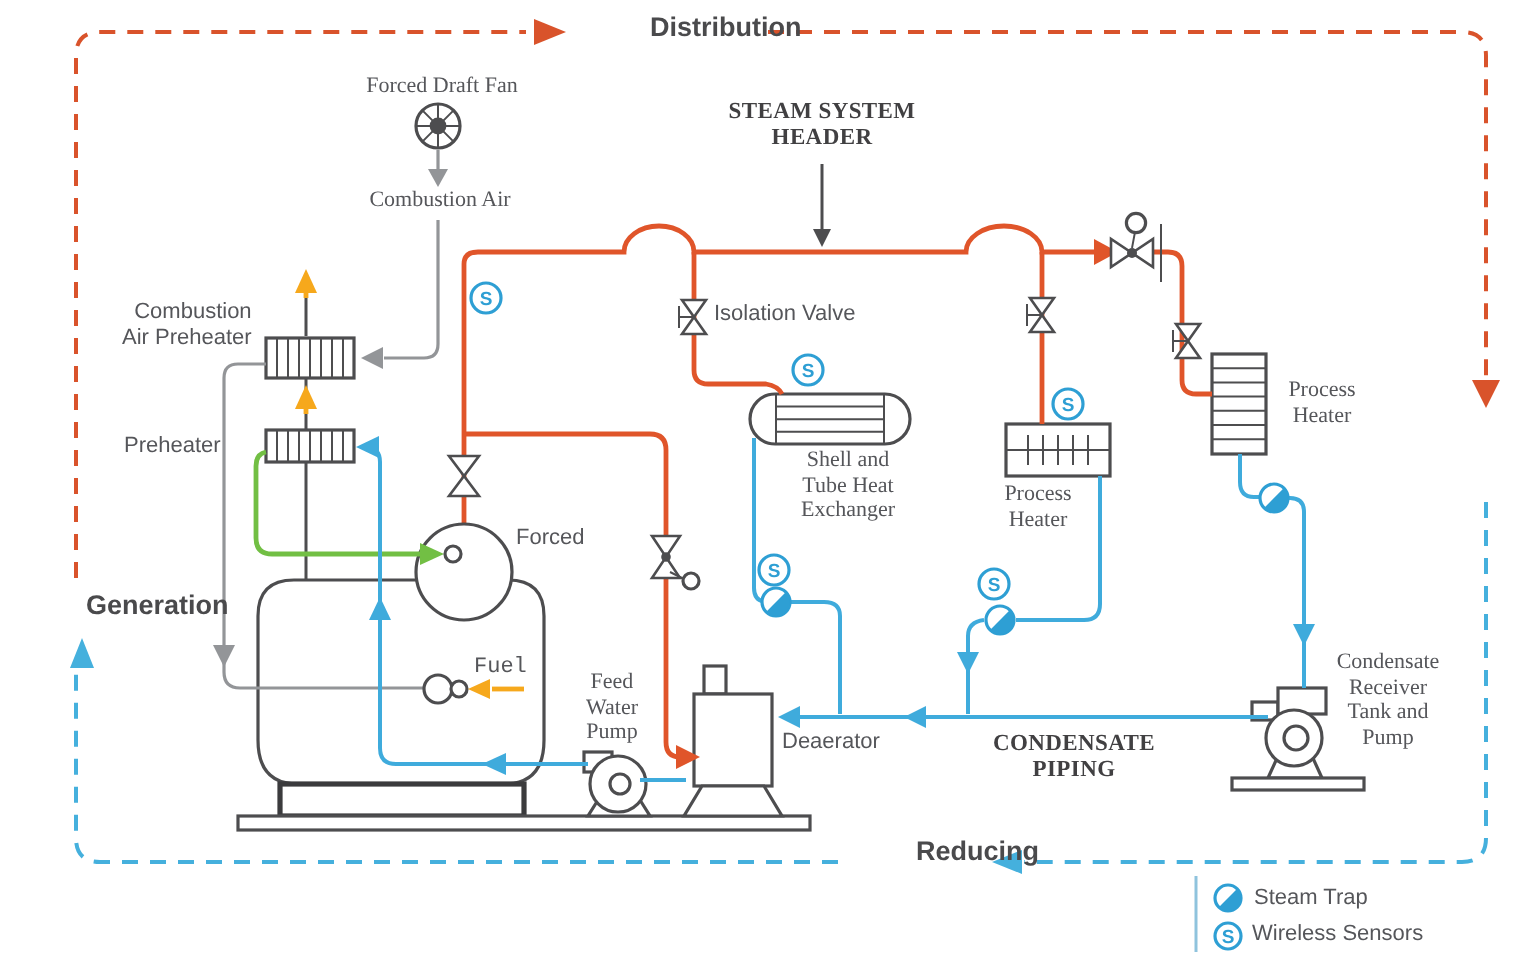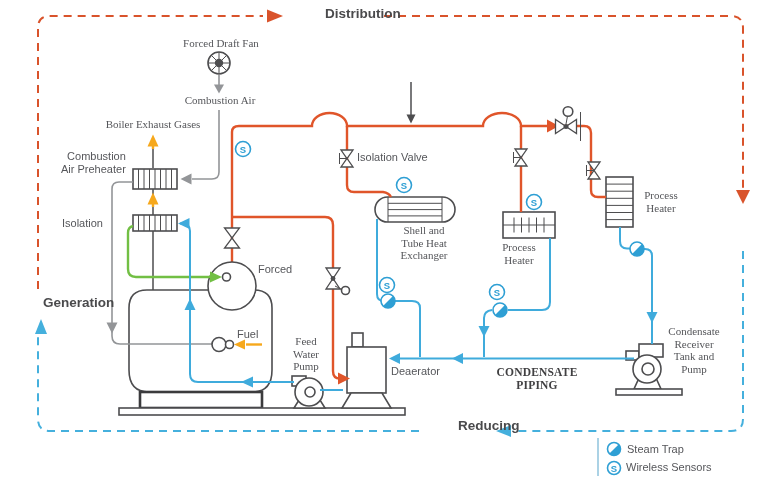--- a/index.html
+++ b/index.html
@@ -257,30 +257,31 @@
 </svg>
 
 <div class="stage-lbl" style="left:288px;top:6px;">Distribution</div>
 <div class="stage-lbl" style="left:6px;top:295px;">Generation</div>
 <div class="stage-lbl" style="left:421px;top:418px;">Reducing</div>
 <div class="stage-lbl center" style="left:690px;top:204px;width:110px;">End
 Use</div>
 
 <div class="lbl center" style="left:166px;top:37px;width:110px;">Forced Draft Fan</div>
 <div class="lbl center" style="left:165px;top:94px;width:110px;">Combustion Air</div>
-<div class="lbl center" style="left:83px;top:118px;width:140px;">Boiler Exhaust Gases</div>
 <div class="lbl" style="left:61px;top:150px;text-align:right;">Combustion
 Air Preheater</div>
-<div class="lbl" style="left:62px;top:217px;">Isolation</div>
+<div class="lbl" style="left:62px;top:217px;">Preheater</div>
 <div class="lbl" style="left:258px;top:263px;">Forced</div>
-<div class="lbl" style="left:237px;top:328px;">Fuel</div>
+<div class="lbl" style="left:237px;top:328px;font-family:Liberation Mono, monospace;">Fuel</div>
 <div class="lbl center" style="left:251px;top:335px;width:110px;">Feed
 Water
 Pump</div>
 
+<div class="lbl center boldlbl" style="left:356px;top:50px;width:110px;">STEAM SYSTEM
+HEADER</div>
 <div class="lbl" style="left:357px;top:151px;">Isolation Valve</div>
 <div class="lbl center" style="left:369px;top:224px;width:110px;">Shell and
 Tube Heat
 Exchanger</div>
 <div class="lbl center" style="left:464px;top:241px;width:110px;">Process
 Heater</div>
 <div class="lbl center" style="left:606px;top:189px;width:110px;">Process
 Heater</div>
 
 <div class="lbl" style="left:391px;top:365px;">Deaerator</div>

